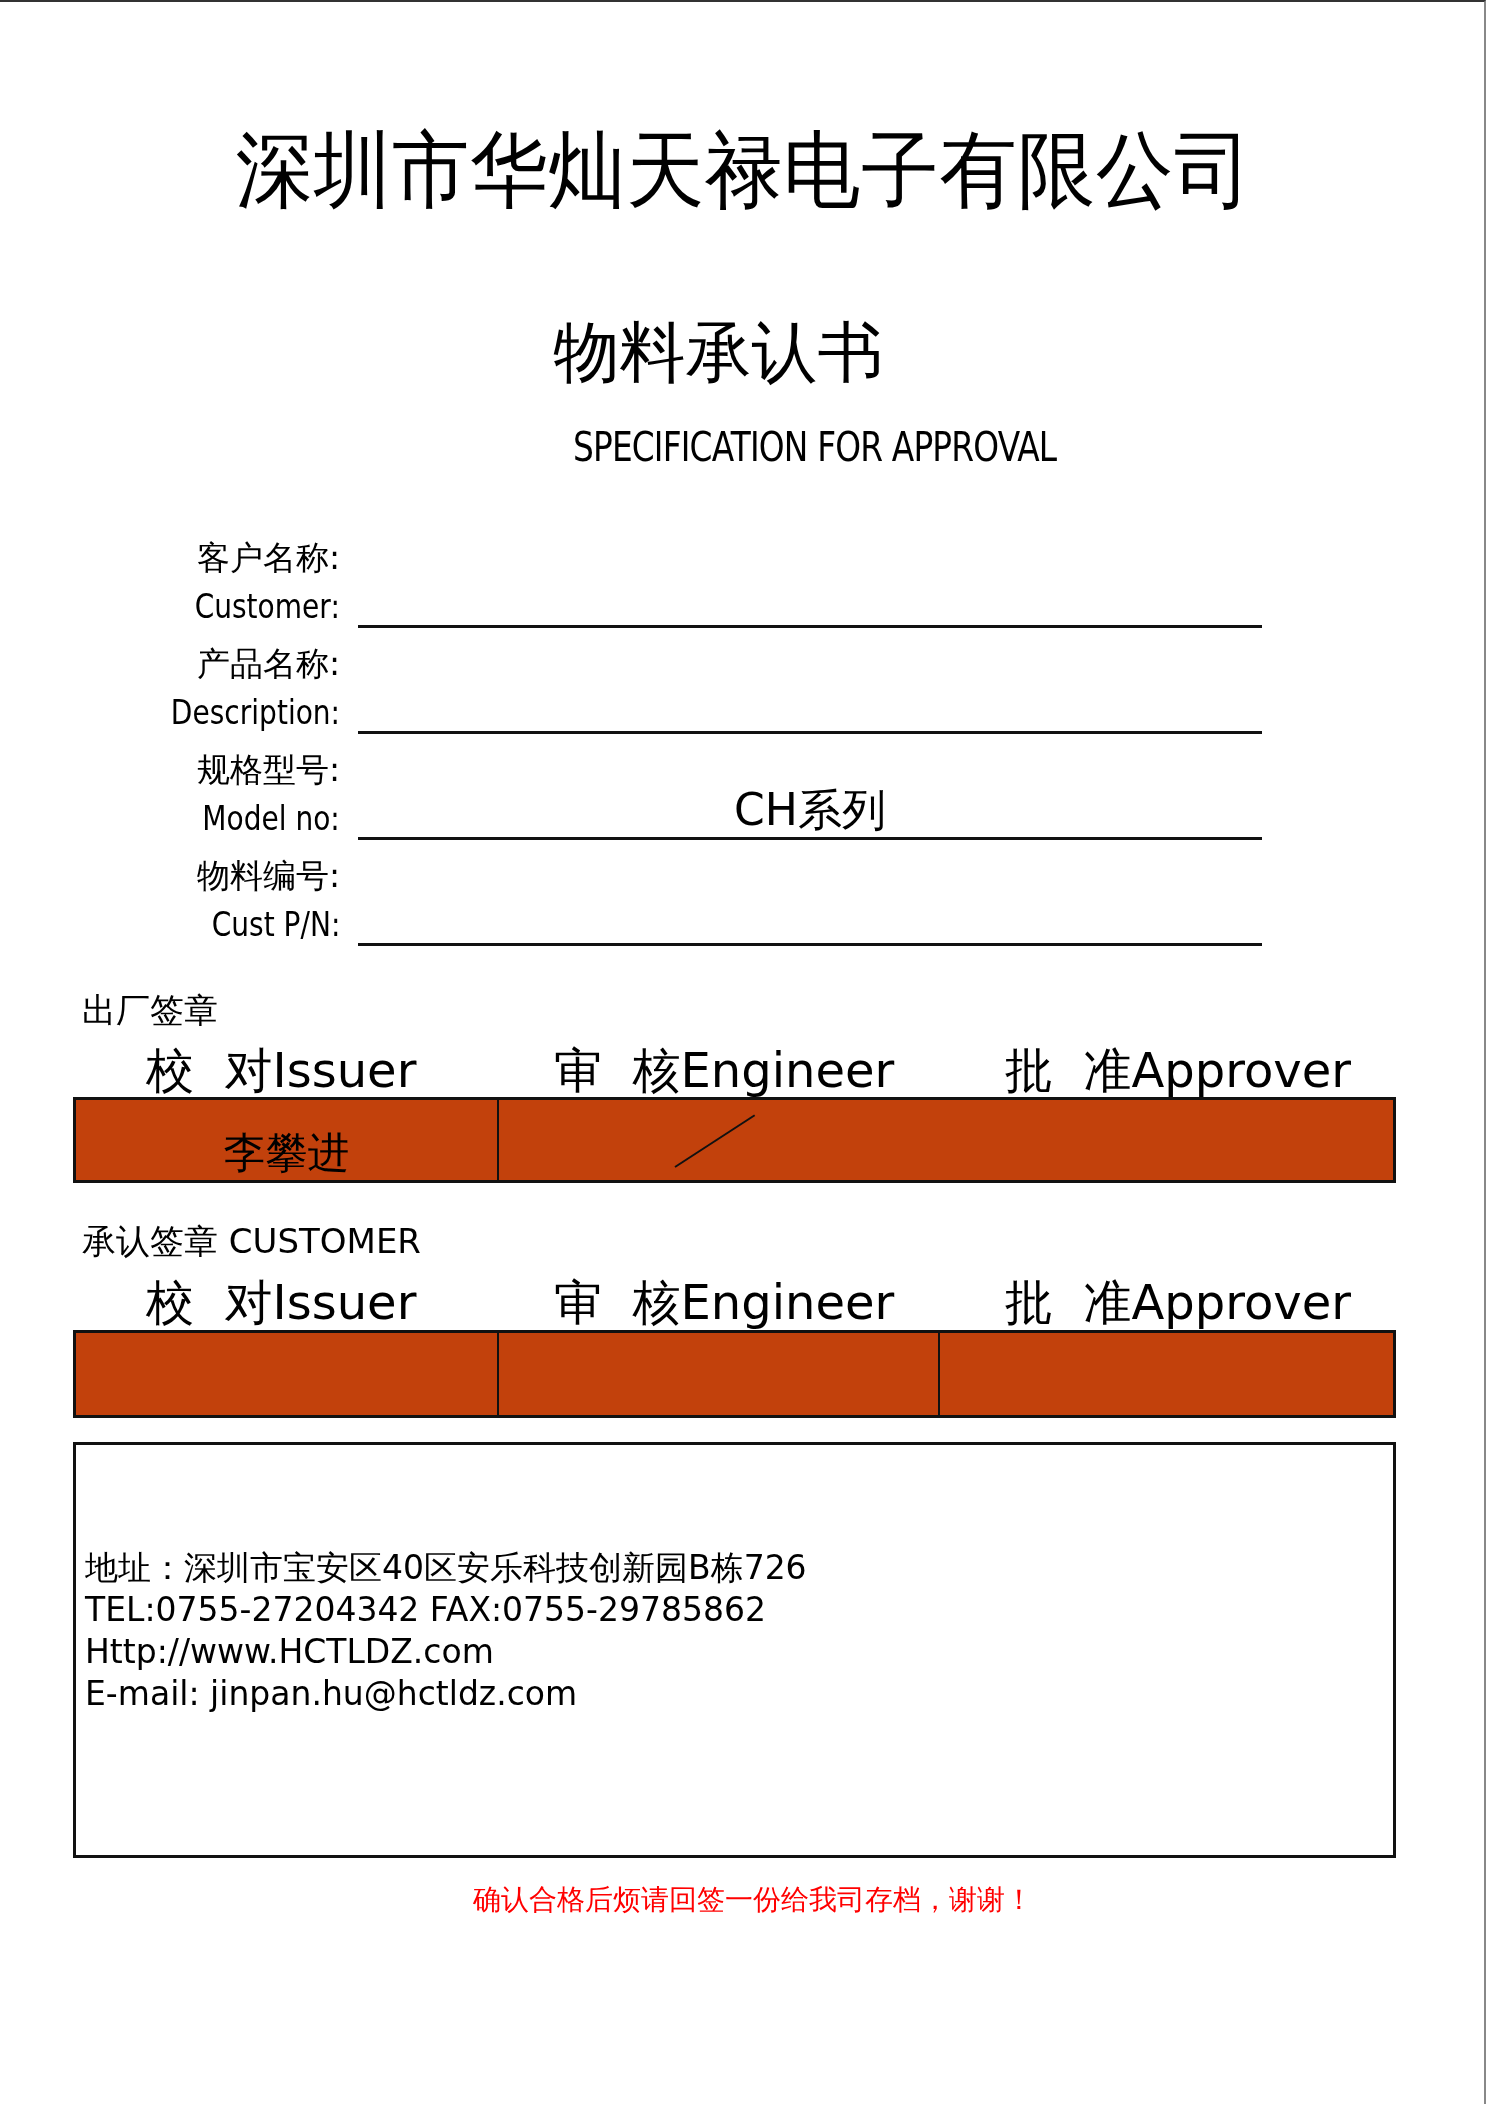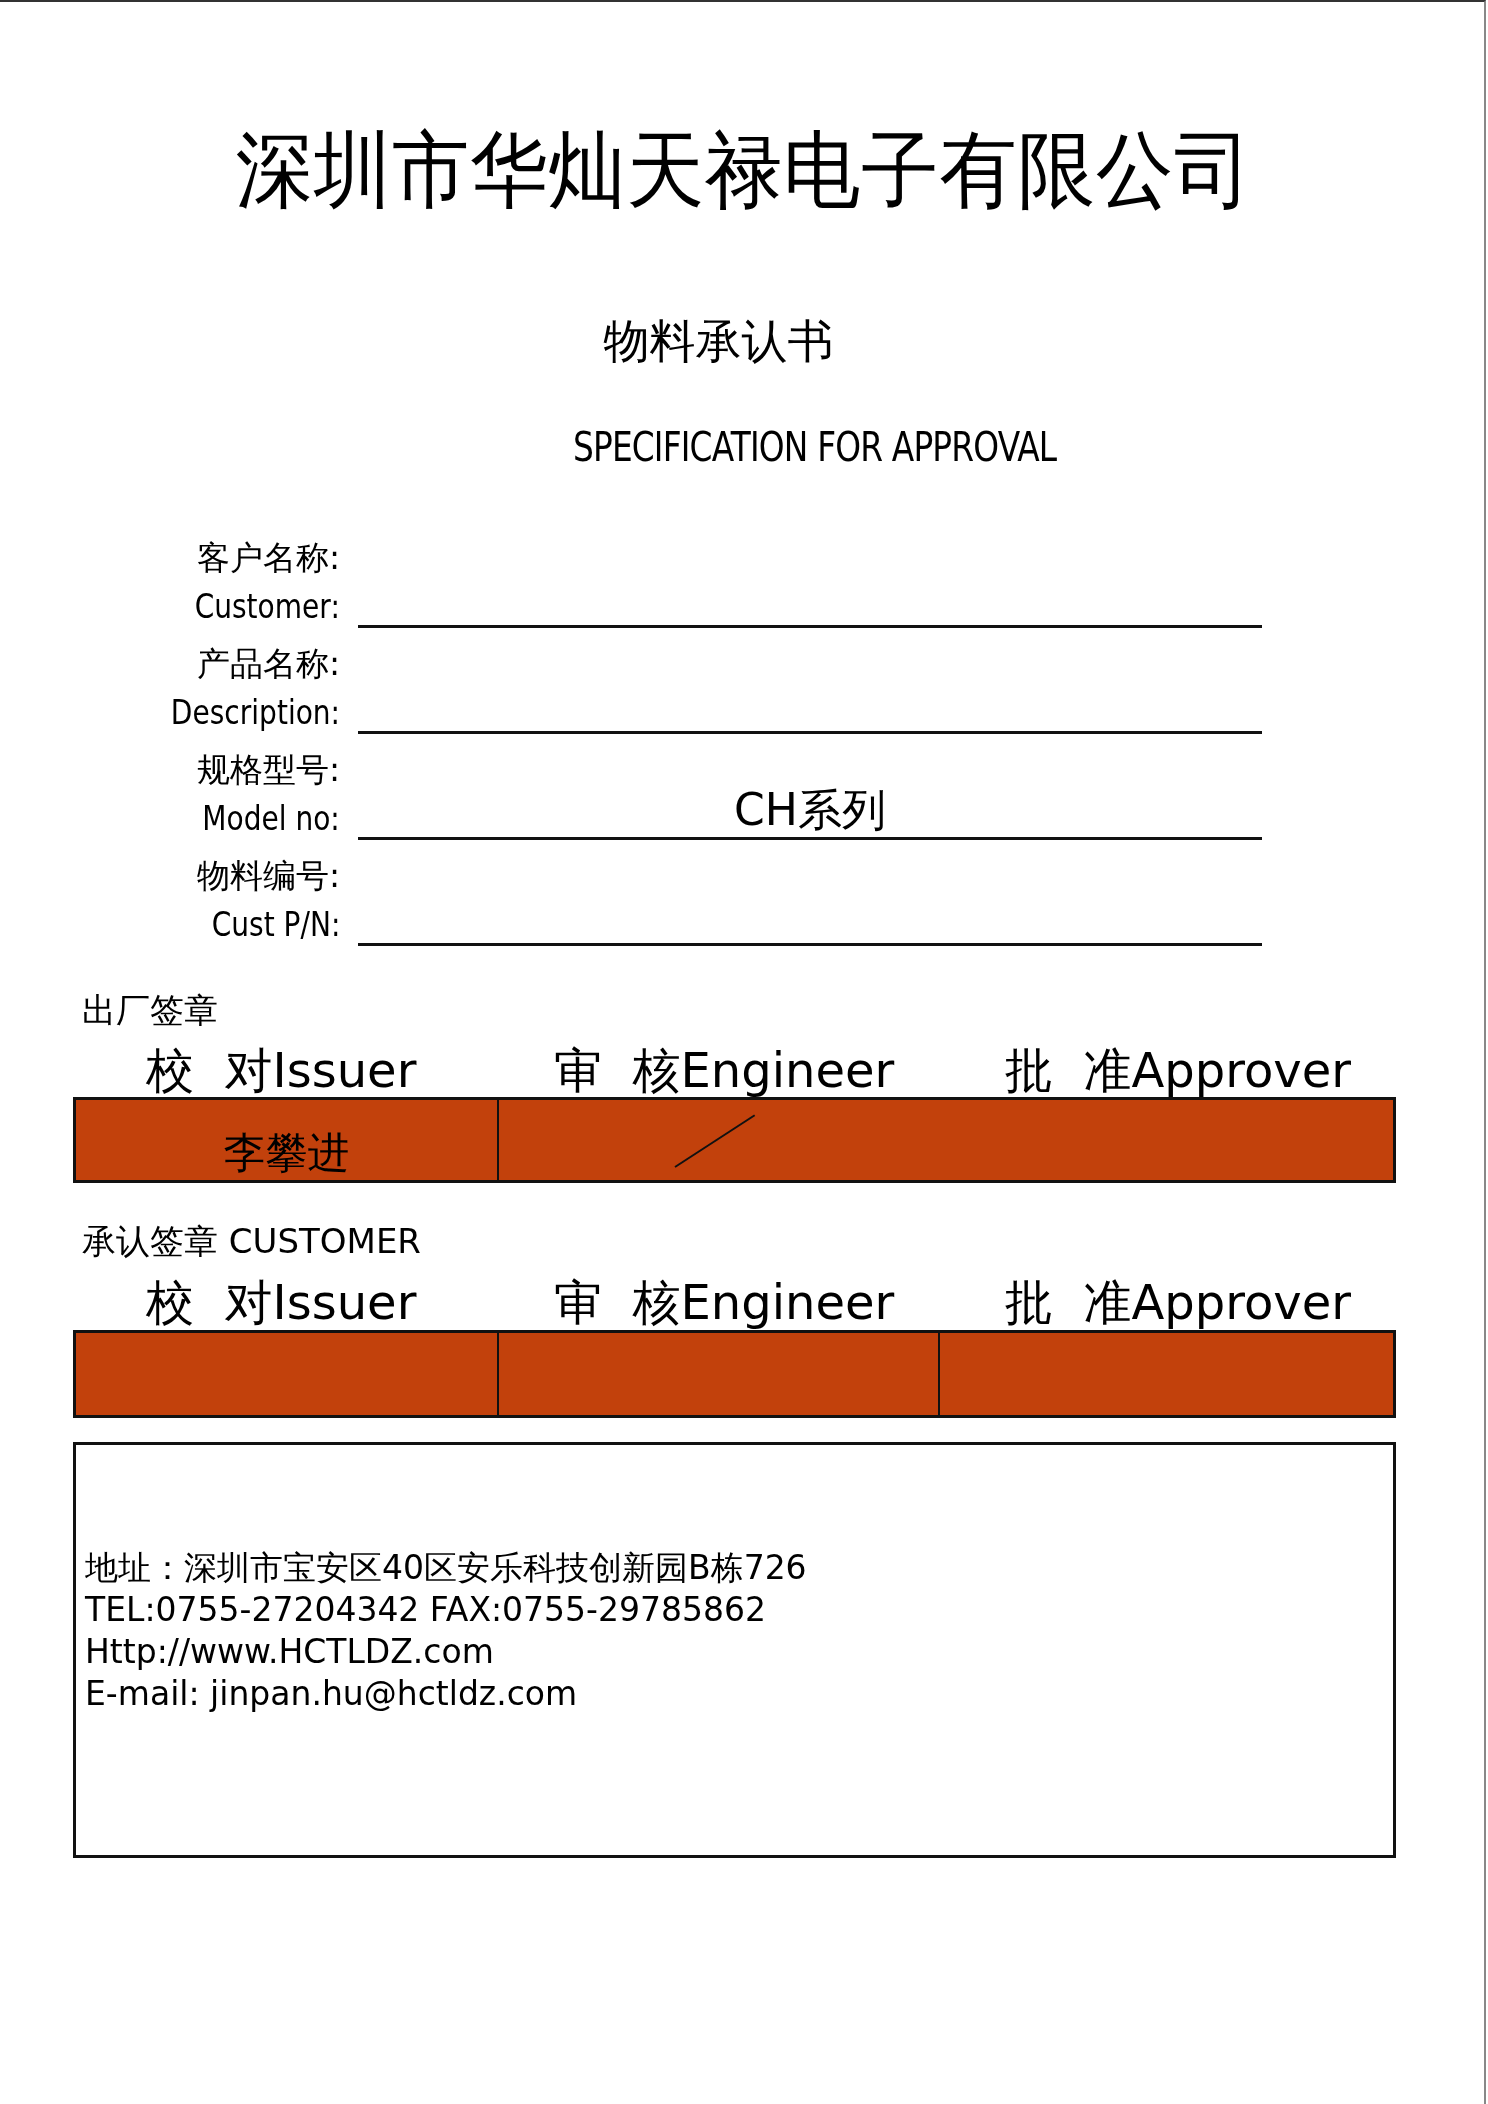--- a/index.html
+++ b/index.html
@@ -3,21 +3,21 @@
   <meta charset="utf-8">
   <style>
     html, body { margin: 0; padding: 0; background: #ffffff; }
     body { width: 1488px; height: 2104px; position: relative; overflow: hidden;
            font-family: "DejaVu Sans", "Liberation Sans", sans-serif; color: #000; }
     .page { position: absolute; left: 0; top: 0; width: 1486px; height: 2104px;
             border-top: 2px solid #333; border-right: 2px solid #888; box-sizing: border-box; background: #fff; }
     .abs { position: absolute; white-space: nowrap; }
     .company { left: 0; width: 1488px; top: 118px; text-align: center; font-size: 84px; line-height: 100px;
                letter-spacing: 1px; transform: scaleX(0.92); transform-origin: center; }
-    .doc-title { left: 0; width: 1317px; top: 304px; text-align: center; font-size: 46px; line-height: 70px;
+    .doc-title { left: 0; width: 1317px; top: 316px; text-align: center; font-size: 66px; line-height: 70px;
                  padding-left: 120px; box-sizing: border-box; }
     .doc-subtitle { left: 0; width: 1488px; top: 420px; text-align: center; font-size: 40px; line-height: 50px;
                     padding-left: 120px; box-sizing: border-box; transform: scaleX(0.82); transform-origin: 863px 0;
                     letter-spacing: -1px; }
     .field-label { right: 1144px; text-align: right; font-size: 33px; line-height: 40px; }
     .field-label.en { transform: scaleX(0.85); transform-origin: right center; }
     .field-line { left: 358px; width: 904px; height: 0; border-top: 3px solid #111; }
     .field-value { left: 358px; width: 904px; text-align: center; font-size: 44px; line-height: 52px; }
     .section-title { left: 82px; font-size: 34px; line-height: 42px; }
     .col-head { font-size: 48px; line-height: 56px; }
@@ -110,14 +110,15 @@
     </div>
   </div>
 
   <div class="addr-box">
     <div class="addr-line" style="top:102px;">地址：深圳市宝安区40区安乐科技创新园B栋726</div>
     <div class="addr-line" style="top:144px;">TEL:0755-27204342   FAX:0755-29785862</div>
     <div class="addr-line" style="top:228px;">E-mail: jinpan.hu@hctldz.com</div>
     <div class="addr-line" style="top:186px;">Http://www.HCTLDZ.com</div>
   </div>
 
+  <div class="abs notice" style="top:1880px; padding-left:18px; box-sizing:border-box;">确认合格后烦请回签一份给我司存档，谢谢！</div>
 
 </div>
 
 </body></html>

